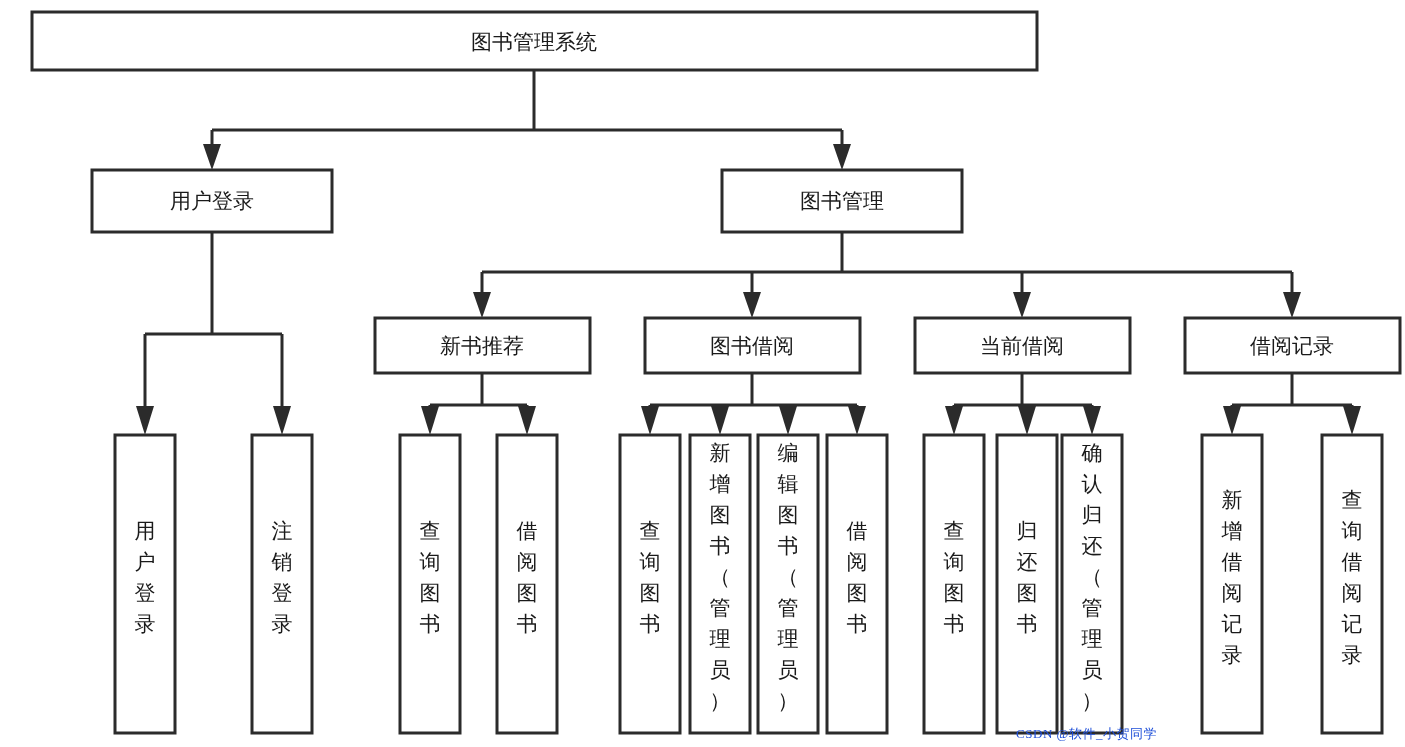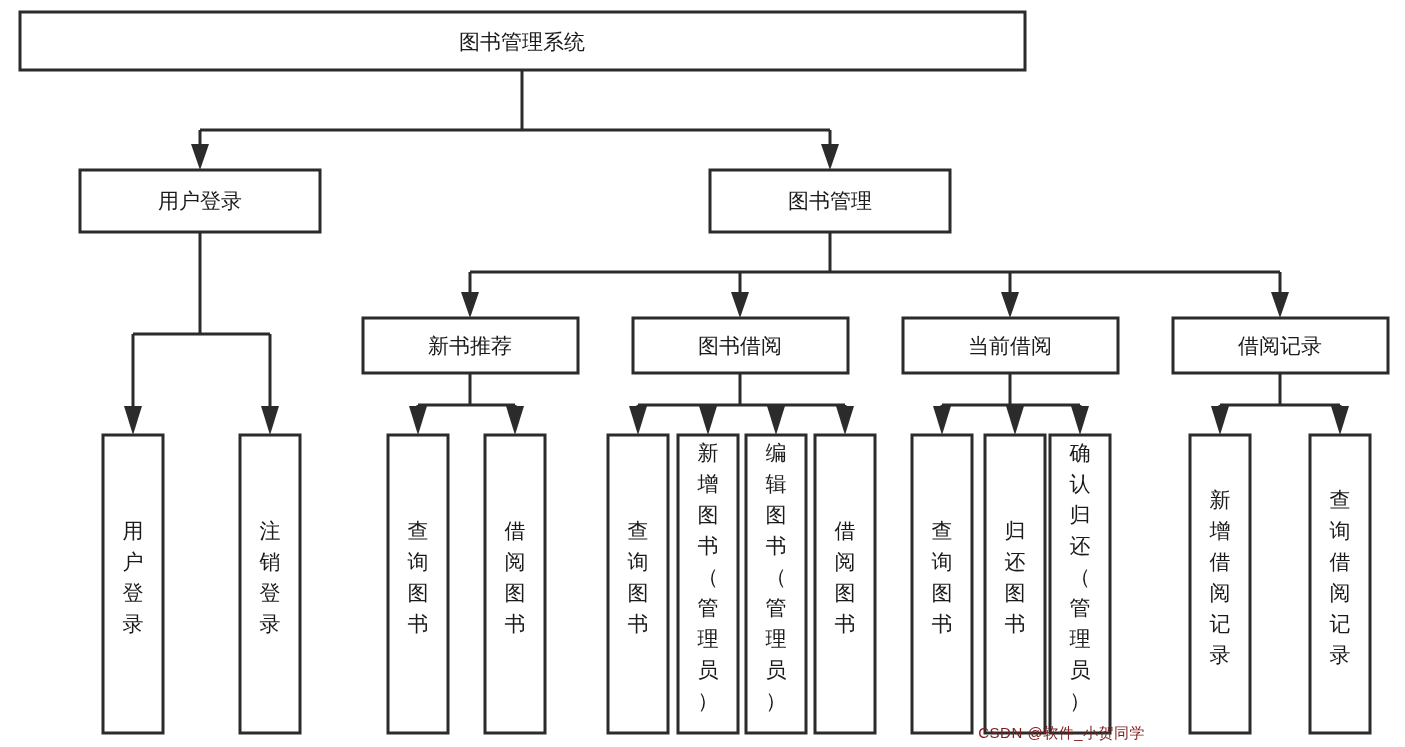--- a/index.html
+++ b/index.html
@@ -11,20 +11,21 @@
     width: 1405px;
     height: 747px;
     font-family: "Liberation Sans", "DejaVu Sans", sans-serif;
     overflow: hidden;
     position: relative;
   }
   #diagram-root {
     position: relative;
     width: 1153px;
     height: 747px;
+    margin-left: 12px;
   }
   svg.flow {
     position: absolute;
     left: 0;
     top: 0;
     width: 1405px;
     height: 747px;
     display: block;
   }
   .node-rect {
@@ -52,23 +53,23 @@
   .node-label-v {
     font-family: "Liberation Sans", "DejaVu Sans", sans-serif;
     font-size: 21px;
     fill: #1a1a1a;
     text-anchor: middle;
   }
   .watermark {
     position: absolute;
     right: 8px;
     bottom: 4px;
-    font-family: Liberation Sans, sans-serif;
-    font-size: 15px;
-    color: #7f1d1d;
+    font-family: Liberation Serif, serif;
+    font-size: 13px;
+    color: #1d4ed8;
     white-space: nowrap;
     letter-spacing: 0.5px;
   }
 </style>
 </head>
 <body>
 
 <div id="diagram-root">
 
   <svg class="flow" viewBox="0 0 1405 747" xmlns="http://www.w3.org/2000/svg">

